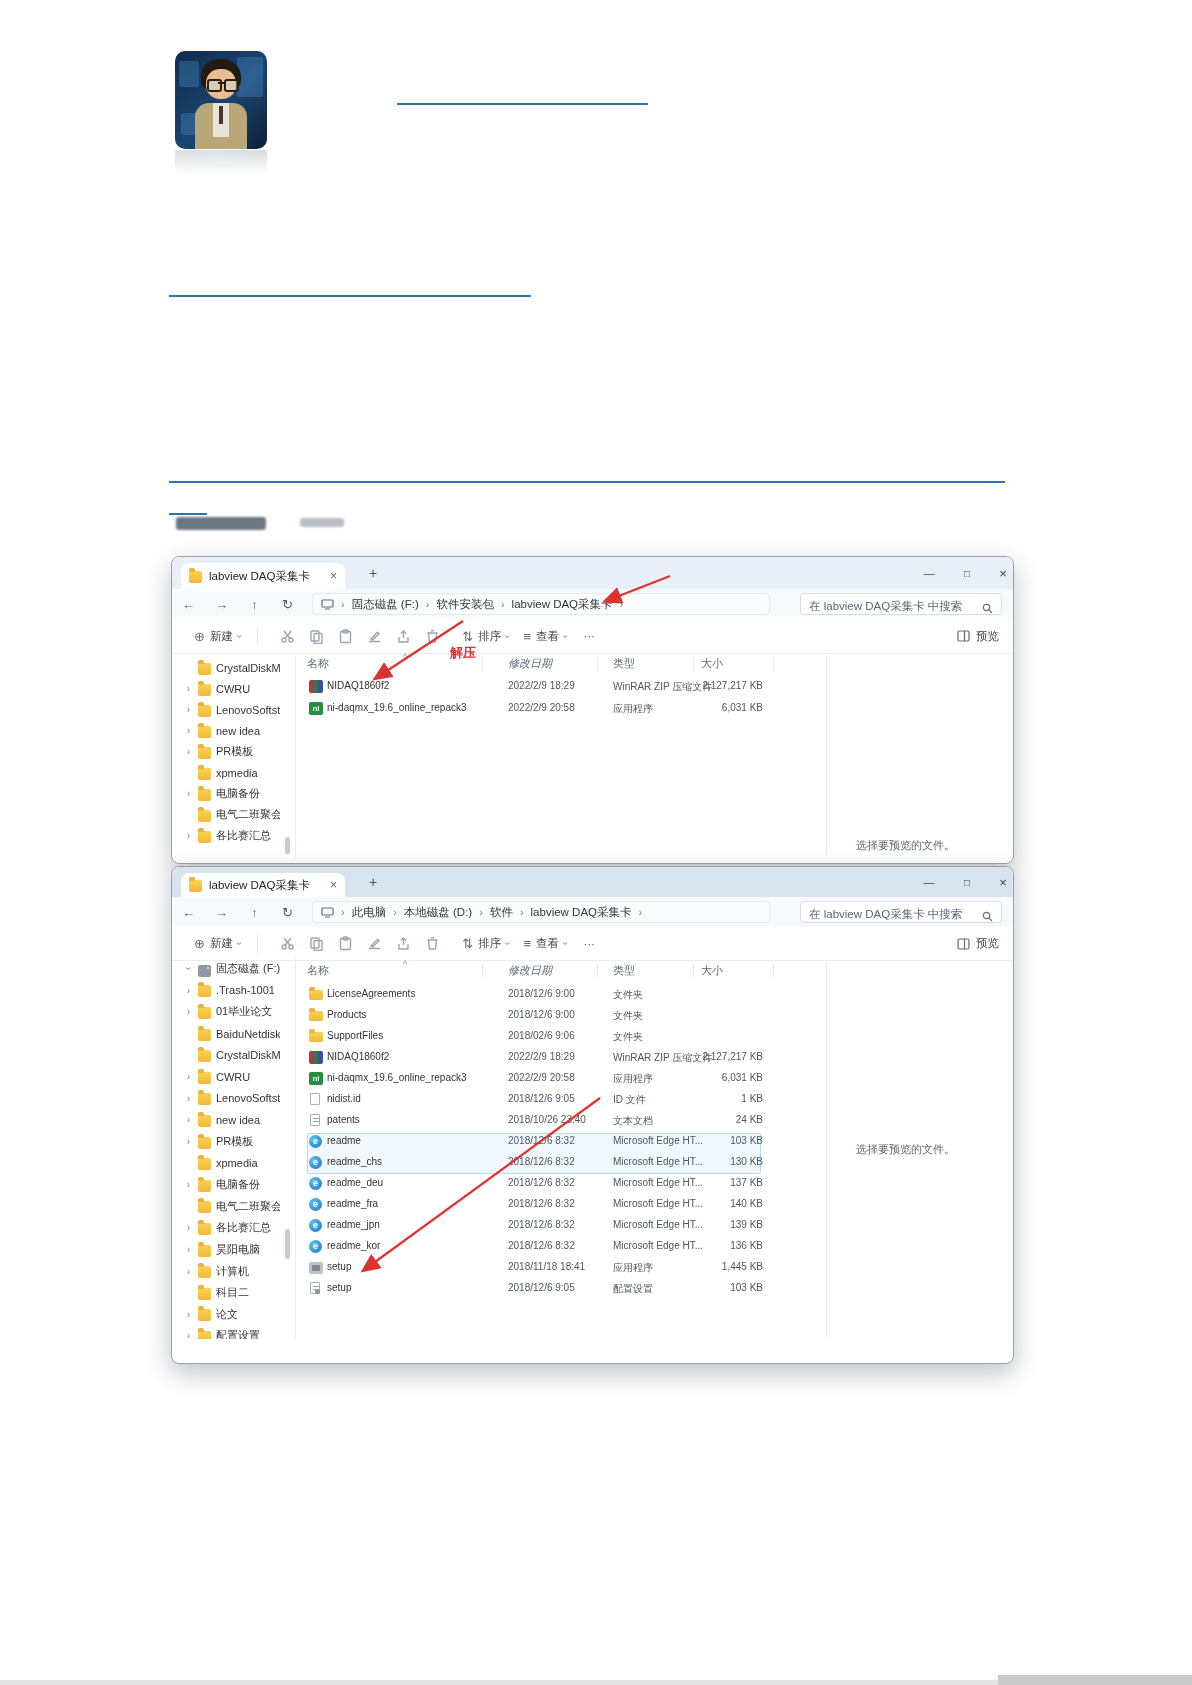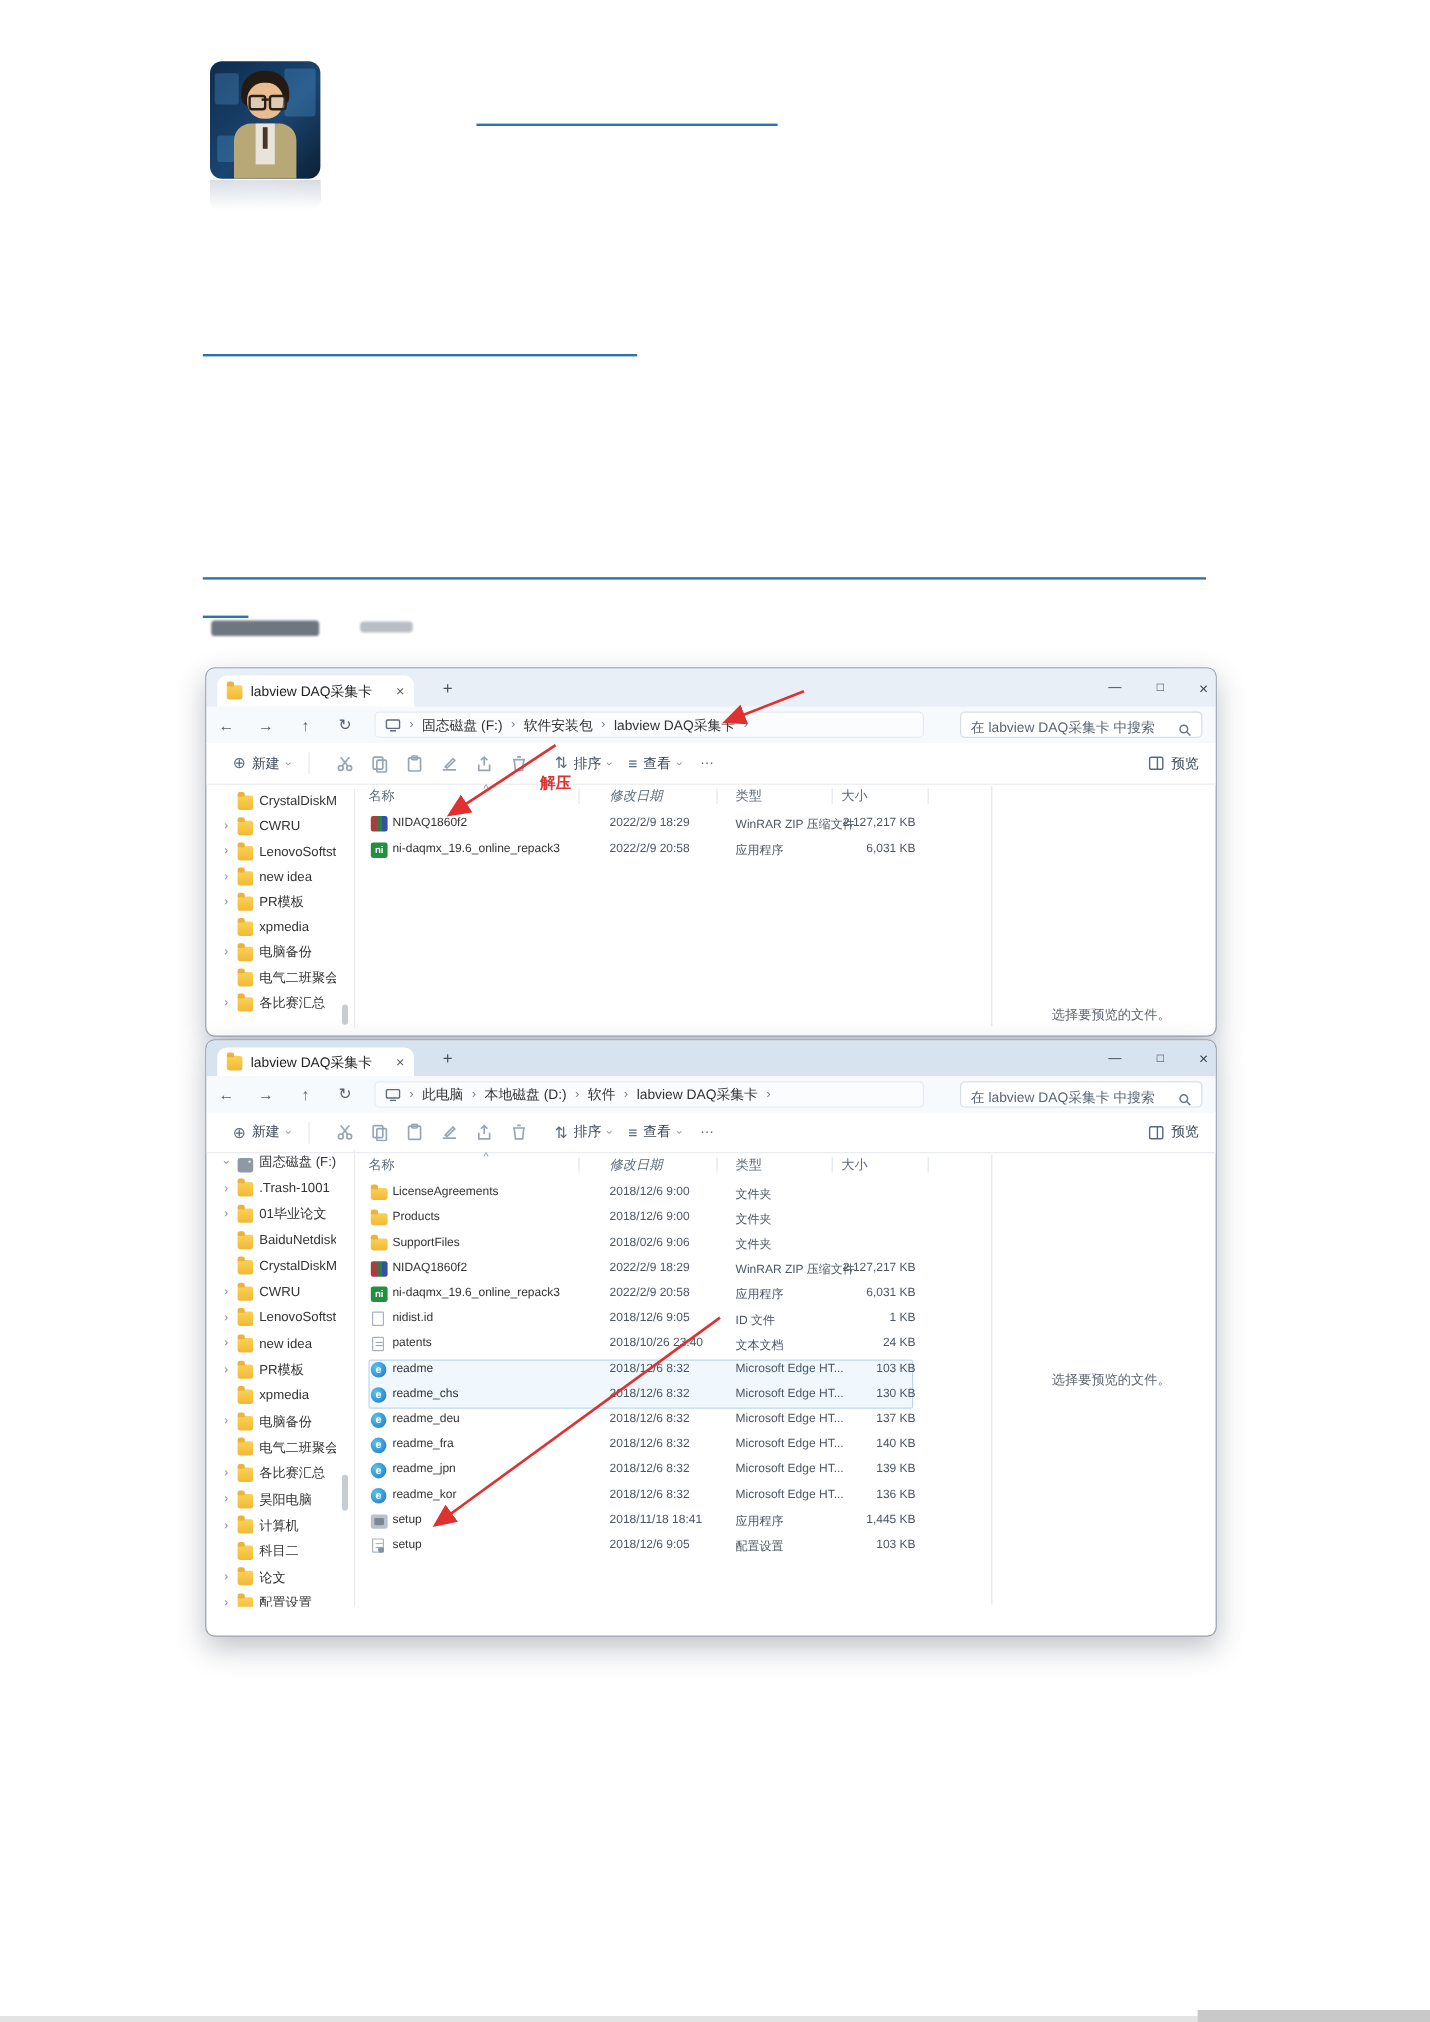--- a/index.html
+++ b/index.html
@@ -98,21 +98,21 @@
   .frow{position:relative;font-size:10px;color:#333;}
   #win1 .frow{height:21.5px;} #win2 .frow{height:21px;}
   .f-ic{position:absolute;left:2px;top:3px;}
   .f-name{position:absolute;left:20px;top:3px;white-space:nowrap;}
   .f-date{position:absolute;left:201px;top:3px;color:#4c5664;}
   .f-type{position:absolute;left:306px;top:3px;color:#4c5664;white-space:nowrap;}
   .f-size{position:absolute;left:360px;top:3px;width:96px;text-align:right;color:#4c5664;}
 
   .pv-divider{position:absolute;left:654px;width:1px;background:#e7e7e7;}
   #win1 .pv-divider{top:98px;bottom:8px;} #win2 .pv-divider{top:95px;bottom:26px;}
-  .pv-hint{position:absolute;left:684px;width:140px;text-align:center;color:#5f6670;font-size:11px;}
+  .pv-hint{position:absolute;left:684px;width:140px;text-align:left;color:#5f6670;font-size:11px;}
   #win1 .pv-hint{top:281px;} #win2 .pv-hint{top:275px;}
 
   .statusbar{position:absolute;left:0;bottom:0;width:100%;height:23px;border-top:1px solid #e6e6e6;background:#fff;
        display:flex;align-items:center;font-size:11px;color:#444;}
   .status-text{margin-left:20px;}
   .status-icons{margin-left:auto;margin-right:12px;display:flex;gap:8px;}
   .status-icons svg{width:14px;height:14px;stroke:#6a7480;fill:none;stroke-width:1.3;}
 
   .hl-band{position:absolute;left:135px;top:266px;width:452px;height:39px;background:rgba(208,232,250,.30);
        border:1px solid rgba(140,190,230,.55);border-radius:2px;}

